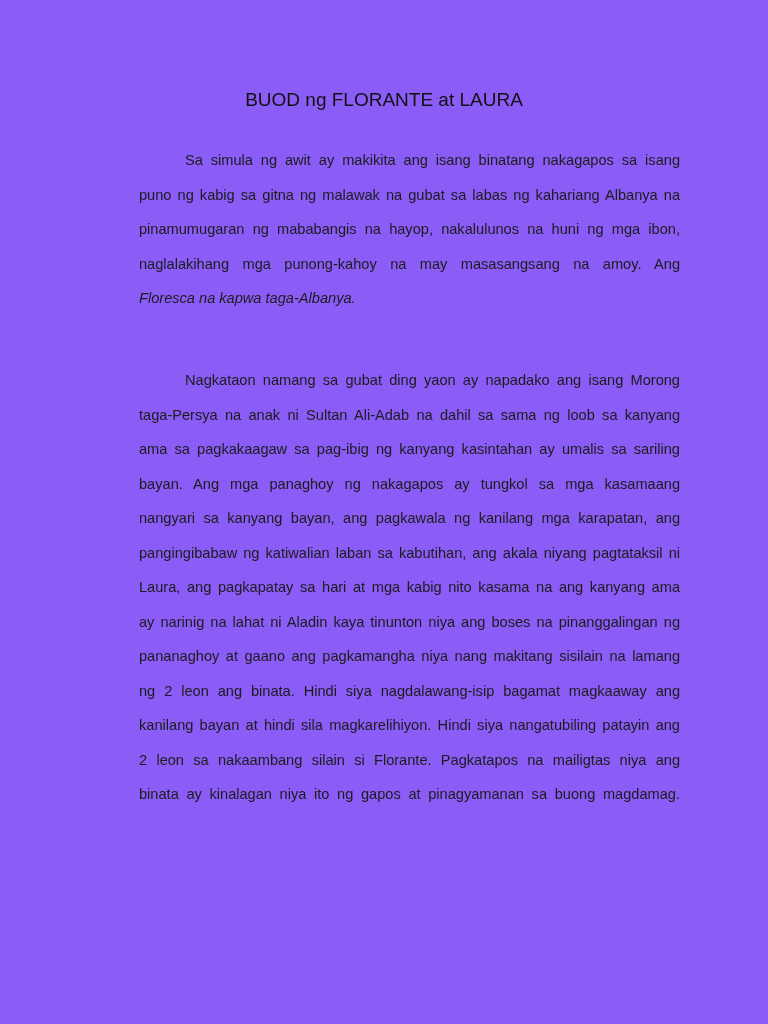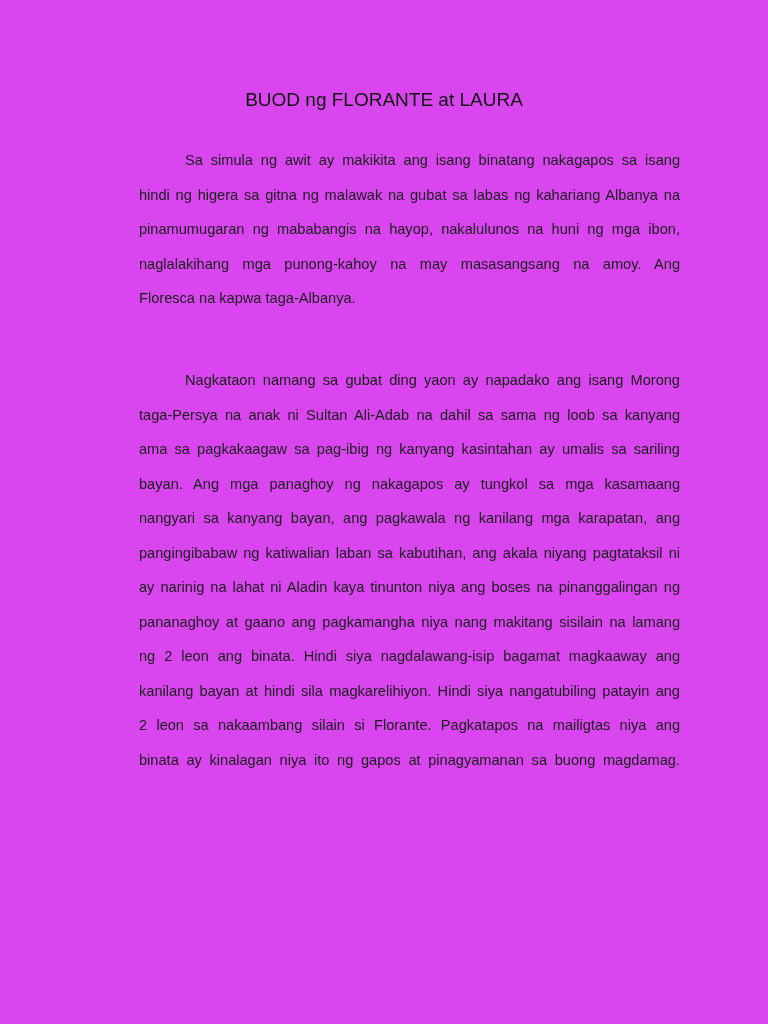--- a/index.html
+++ b/index.html
@@ -14,21 +14,21 @@
       overflow: hidden;
       font-family: "Liberation Sans", sans-serif;
       color: #1a1a1a;
     }
     .page {
       position: absolute;
       left: 0;
       top: 0;
       width: 768px;
       height: 1024px;
-      background: #d946ef;
+      background: #8b5cf6;
     }
     .title {
       position: absolute;
       left: 0;
       width: 768px;
       top: 88px;
       text-align: center;
       font-size: 19px;
       line-height: 24px;
       color: #111111;
@@ -48,49 +48,51 @@
       line-height: 34.5px;
       font-size: 14.6px;
       white-space: nowrap;
       text-align: justify;
       text-align-last: justify;
       color: #1c1c1c;
     }
     .line.last {
       text-align: left;
       text-align-last: left;
+      font-style: italic;
     }
     .line.indent {
       padding-left: 46px;
     }
     .para-1 { position: absolute; top: 141px; left: 0; width: 541px; }
     .para-2 { position: absolute; top: 361px; left: 0; width: 541px; }
   </style>
 </head>
 <body>
 
 <div class="page">
   <div class="title">BUOD ng FLORANTE at LAURA</div>
 
   <div class="body-text">
     <div class="para para-1">
       <span class="line indent">Sa simula ng awit ay makikita ang isang binatang nakagapos sa isang</span>
-      <span class="line">hindi ng higera sa gitna ng malawak na gubat sa labas ng kahariang Albanya na</span>
+      <span class="line">puno ng kabig sa gitna ng malawak na gubat sa labas ng kahariang Albanya na</span>
       <span class="line">pinamumugaran ng mababangis na hayop, nakalulunos na huni ng mga ibon,</span>
       <span class="line">naglalakihang mga punong-kahoy na may masasangsang na amoy.  Ang</span>
       <span class="line last">Floresca na kapwa taga-Albanya.</span>
     </div>
 
     <div class="para para-2">
       <span class="line indent">Nagkataon namang sa gubat ding yaon ay napadako ang isang Morong</span>
       <span class="line">taga-Persya na anak ni Sultan Ali-Adab na dahil sa sama ng loob sa kanyang</span>
       <span class="line">ama sa pagkakaagaw sa pag-ibig ng kanyang kasintahan ay umalis sa sariling</span>
       <span class="line">bayan.  Ang mga panaghoy ng nakagapos ay tungkol sa mga kasamaang</span>
       <span class="line">nangyari sa kanyang bayan, ang pagkawala ng kanilang mga karapatan, ang</span>
       <span class="line">pangingibabaw ng katiwalian laban sa kabutihan, ang akala niyang pagtataksil ni</span>
+      <span class="line">Laura, ang pagkapatay sa hari at mga kabig nito kasama na ang kanyang ama</span>
       <span class="line">ay narinig na lahat ni Aladin kaya tinunton niya ang boses na pinanggalingan ng</span>
       <span class="line">pananaghoy at gaano ang pagkamangha niya nang makitang sisilain na lamang</span>
       <span class="line">ng 2 leon ang binata.  Hindi siya nagdalawang-isip bagamat magkaaway ang</span>
       <span class="line">kanilang bayan at hindi sila magkarelihiyon.  Hindi siya nangatubiling patayin ang</span>
       <span class="line">2 leon sa nakaambang silain si Florante.  Pagkatapos na mailigtas niya ang</span>
       <span class="line">binata ay kinalagan niya ito ng gapos at pinagyamanan sa buong magdamag.</span>
     </div>
   </div>
 </div>
 

